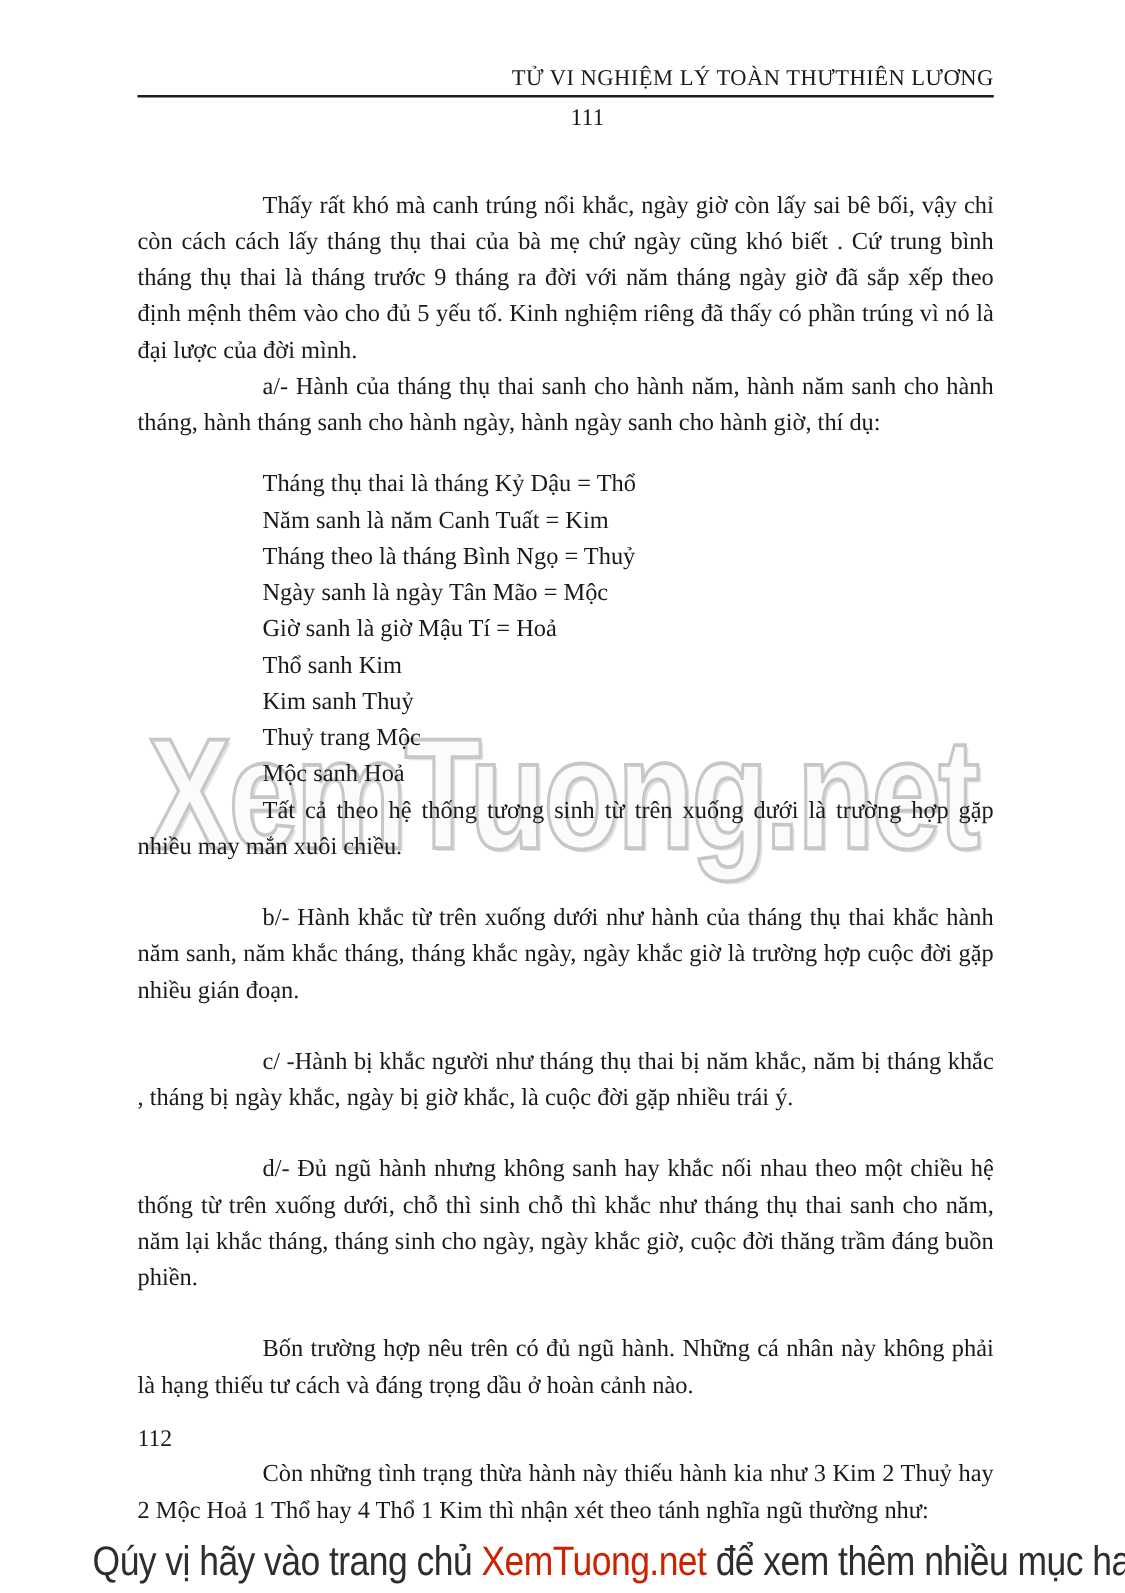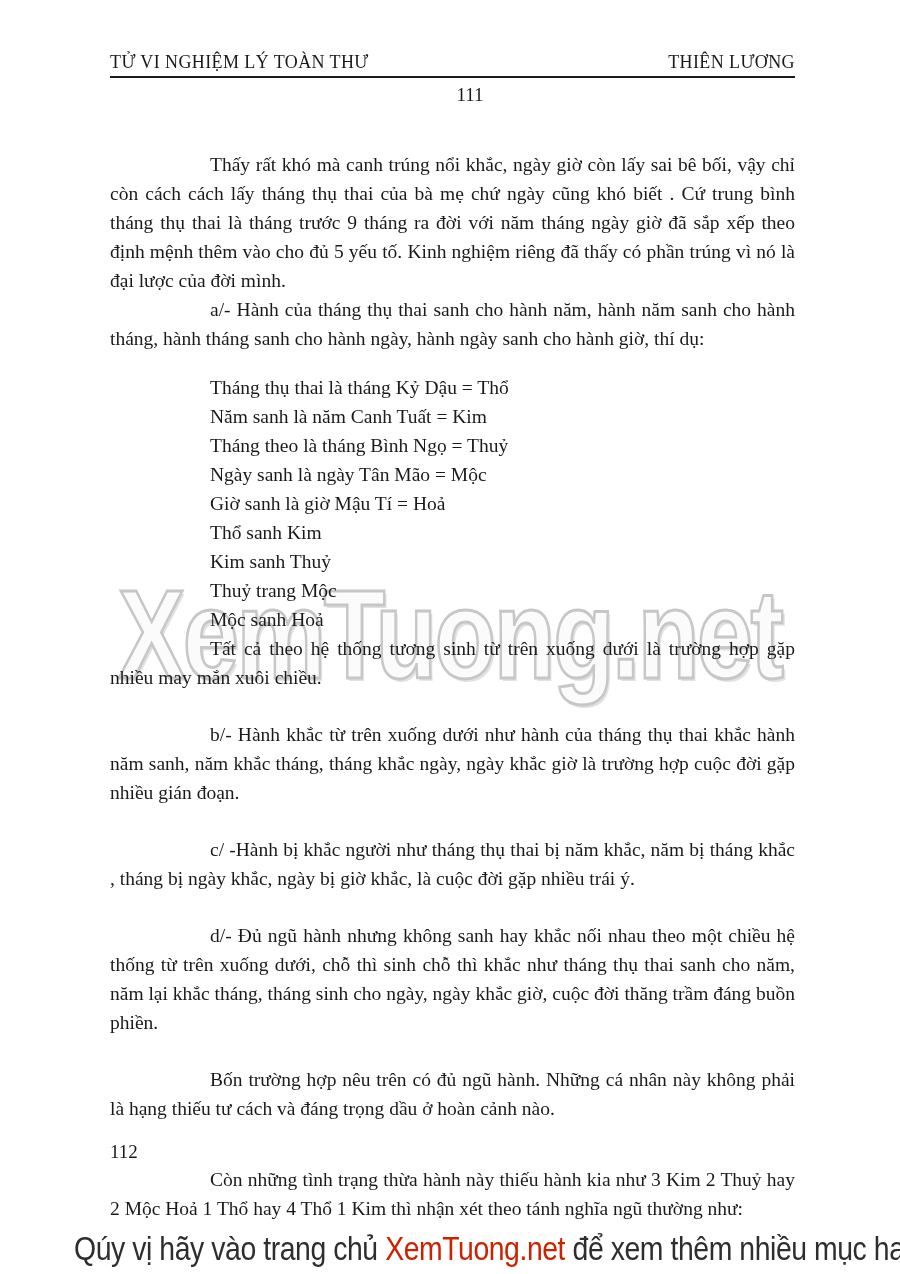--- a/index.html
+++ b/index.html
@@ -32,21 +32,21 @@
     text-shadow: 3px 3px 0 #e2e2e2;
     white-space: nowrap;
   }
 
   
   .content {
     position: relative; z-index: 1;
     padding: 52px 105px 0 110px;
   }
   .running-head {
-    display: flex; justify-content: space-between; align-items: flex-end;
+    display: flex; justify-content: flex-end; align-items: flex-end;
     font-size: 18px; letter-spacing: 0.4px;
     border-bottom: 2px solid #1c1c1c;
     padding-bottom: 3px;
   }
   .pageno { font-size: 19px; line-height: 26px; }
   .pageno.top { text-align: center; margin: 4px -35px 0 0; }
   .pageno.inline { margin-top: 16px; }
   .pageno.bottom { text-align: right; margin: 4px -30px 0 0; }
 
   .para {

